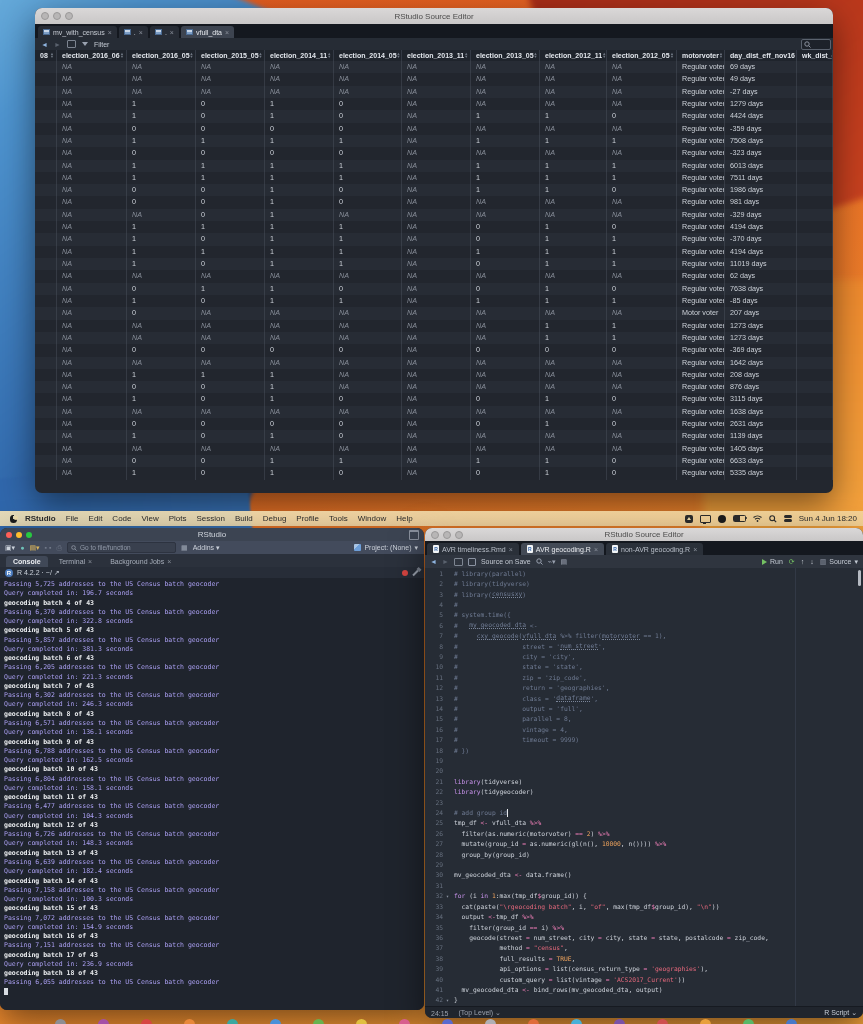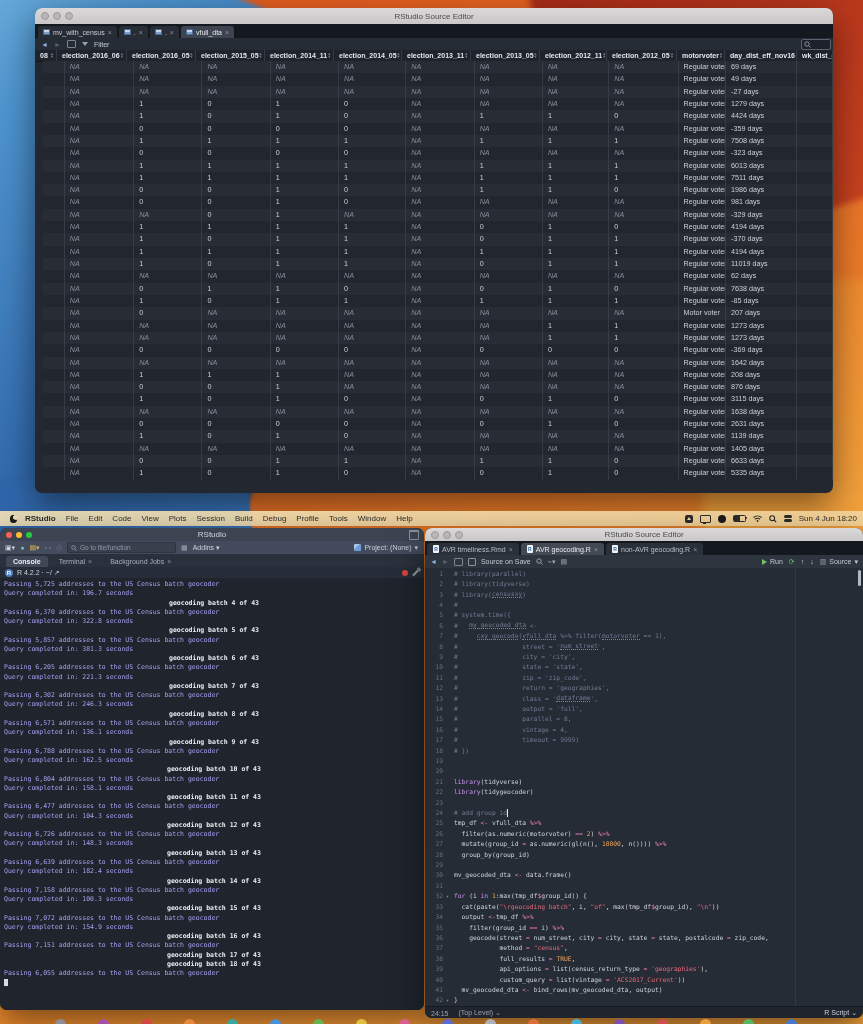--- a/index.html
+++ b/index.html
@@ -37,21 +37,21 @@
   #v-filterrow{position:absolute;left:0;right:0;top:30px;height:12px;background:#262c35;border-bottom:1px solid #171b22;display:flex;align-items:center;gap:6px;padding-left:6px;}
   .navarrow{font-size:7px;line-height:7px;}
   .funnel{width:0;height:0;border-left:3px solid transparent;border-right:3px solid transparent;border-top:4px solid #9aa2b0;}
   #v-filterlabel{font-size:7px;color:#c3c9d2;}
   #v-search{position:absolute;right:2px;top:1px;width:26px;height:9px;border:1px solid #5a626e;border-radius:2px;background:#1d222a;display:flex;align-items:center;padding-left:2px;}
   #v-header{position:absolute;left:0;right:0;top:42px;height:11px;background:#1f242c;display:flex;border-bottom:1px solid #12161c;}
   .hcell{box-sizing:border-box;display:flex;align-items:center;justify-content:space-between;border-right:1px solid #343a45;padding:0 2px 0 5px;color:#e2e6ec;font-size:7px;font-weight:bold;white-space:nowrap;overflow:hidden;}
   .sort{display:flex;flex-direction:column;color:#717884;font-size:4px;line-height:2.6px;flex-shrink:0;}
   .sort::before{content:"▲";}
   .sort::after{content:"▼";}
-  #v-body{position:absolute;left:8px;right:0;top:53px;height:419px;background:#23272f;}
+  #v-body{position:absolute;left:0;right:0;top:53px;height:419px;background:#23272f;}
   .vrow{display:flex;height:12.323px;box-sizing:border-box;}
   .vrow:nth-child(odd){background:#272c35;}
   .vrow:nth-child(even){background:#22262e;}
   .vcell{box-sizing:border-box;border-right:1px solid rgba(90,98,110,.35);padding:1px 2px 0 5px;font-size:7.2px;color:#ccd1d8;white-space:nowrap;overflow:hidden;}
   .vcell.na{color:#868c97;font-style:italic;}
   #v-status{position:absolute;left:0;right:0;top:472px;height:13px;background:#5a6373;display:flex;align-items:center;padding-left:6px;color:#f2f4f7;font-size:7.5px;}
   
   #menubar{position:absolute;left:0;top:511px;width:863px;height:15px;
     background:linear-gradient(90deg,rgba(244,228,186,.92),rgba(246,214,156,.92));
     display:flex;align-items:center;font-size:8px;color:#2c2c2c;}
@@ -86,21 +86,21 @@
   #c-panebtn{position:absolute;right:5px;top:2px;width:8px;height:7px;border:1px solid #8a919e;border-top-width:2.5px;border-radius:1px;}
   #c-rheader{position:absolute;left:0;right:0;top:39px;height:11px;background:#272d38;display:flex;align-items:center;gap:4px;padding-left:5px;border-bottom:1px solid #1a1f27;}
   #r-logo{width:8px;height:8px;border-radius:50%;background:#4b7bbd;color:#fff;font-size:6px;font-weight:bold;text-align:center;line-height:8px;}
   #c-rtext{color:#ccd2db;font-size:7px;}
   #c-busy{position:absolute;right:16px;width:6px;height:6px;border-radius:50%;background:#d64541;}
   #c-broom{position:absolute;right:5px;width:7px;height:2px;background:#9aa1ad;transform:rotate(-45deg);}
   #c-broom::after{content:"";position:absolute;right:-3px;top:-1px;width:3px;height:4px;background:#7d8490;}
   #c-body{position:absolute;left:0;right:0;top:50px;bottom:0;background:#1f242d;padding:2px 0 0 4px;font-family:"DejaVu Sans Mono","Liberation Mono",monospace;}
   .cline{height:9.28px;font-size:6.5px;white-space:pre;}
   .cline.p{color:#a99ef0;}
-  .cline.b{color:#eceef1;font-weight:bold;text-align:center;}
+  .cline.b{color:#eceef1;font-weight:bold;}
   #c-cursor{display:inline-block;width:3.5px;height:7px;background:#d8dce2;vertical-align:middle;}
   
   #sourcewin{left:425px;top:528px;width:438px;height:490px;background:#262c35;}
   #s-tabs{position:absolute;left:0;right:0;top:13px;height:14px;background:#14181f;display:flex;align-items:flex-end;padding-left:2px;gap:2px;}
   .stab{height:12px;display:flex;align-items:center;gap:3px;padding:0 6px;background:#2a3039;color:#b9bfc9;font-size:7px;border-radius:3px 3px 0 0;white-space:nowrap;}
   .stab.active{background:#434a56;color:#e9ebef;}
   .rfile{width:6px;height:8px;background:#f2f4f6;border-radius:1px;color:#3565a8;font-size:5px;font-weight:bold;text-align:center;line-height:8px;}
   #s-toolbar{position:absolute;left:0;right:0;top:27px;height:13px;background:#2f353f;border-bottom:1px solid #20252d;display:flex;align-items:center;gap:5px;padding-left:5px;font-size:7px;color:#c3c9d2;}
   .chk{width:6px;height:6px;border:1px solid #8b93a2;border-radius:1px;}
   #s-right{position:absolute;right:5px;display:flex;align-items:center;gap:6px;}
@@ -871,20 +871,21 @@
         <div class="cline p">Query completed in: 182.4 seconds</div>
         <div class="cline b">geocoding batch 14 of 43</div>
         <div class="cline p">Passing 7,158 addresses to the US Census batch geocoder</div>
         <div class="cline p">Query completed in: 100.3 seconds</div>
         <div class="cline b">geocoding batch 15 of 43</div>
         <div class="cline p">Passing 7,072 addresses to the US Census batch geocoder</div>
         <div class="cline p">Query completed in: 154.9 seconds</div>
         <div class="cline b">geocoding batch 16 of 43</div>
         <div class="cline p">Passing 7,151 addresses to the US Census batch geocoder</div>
         <div class="cline b">geocoding batch 17 of 43</div>
+        <div class="cline p">Query completed in: 236.9 seconds</div>
         <div class="cline b">geocoding batch 18 of 43</div>
         <div class="cline p">Passing 6,055 addresses to the US Census batch geocoder</div>
         <div class="cline"><span id="c-cursor"></span></div>
       </div>
 </div>
 
 <div class="win" id="sourcewin">
   <div class="tbar light" style="height:13px;">
     <div class="tl">
       <span class="dot gray"></span>

